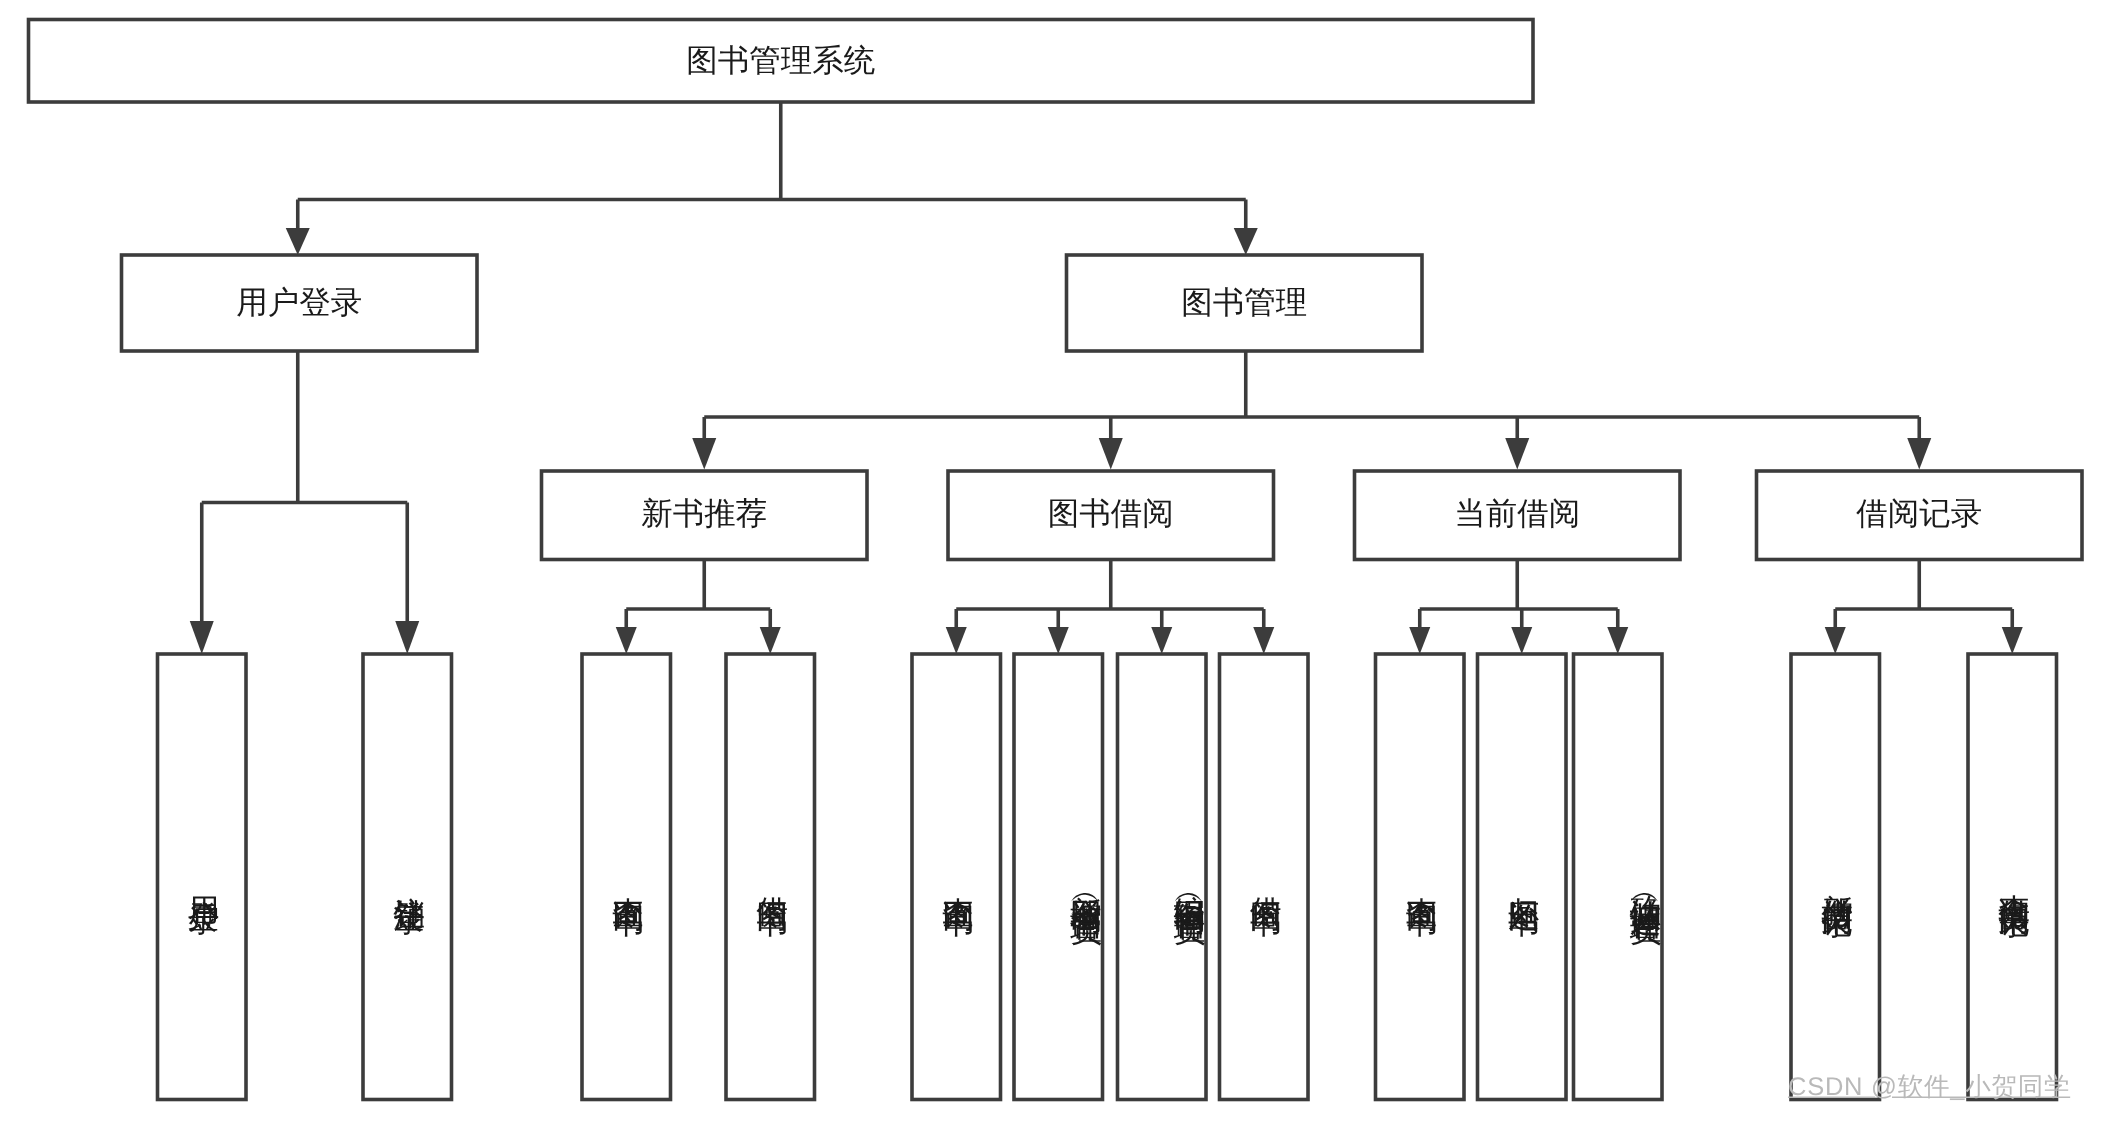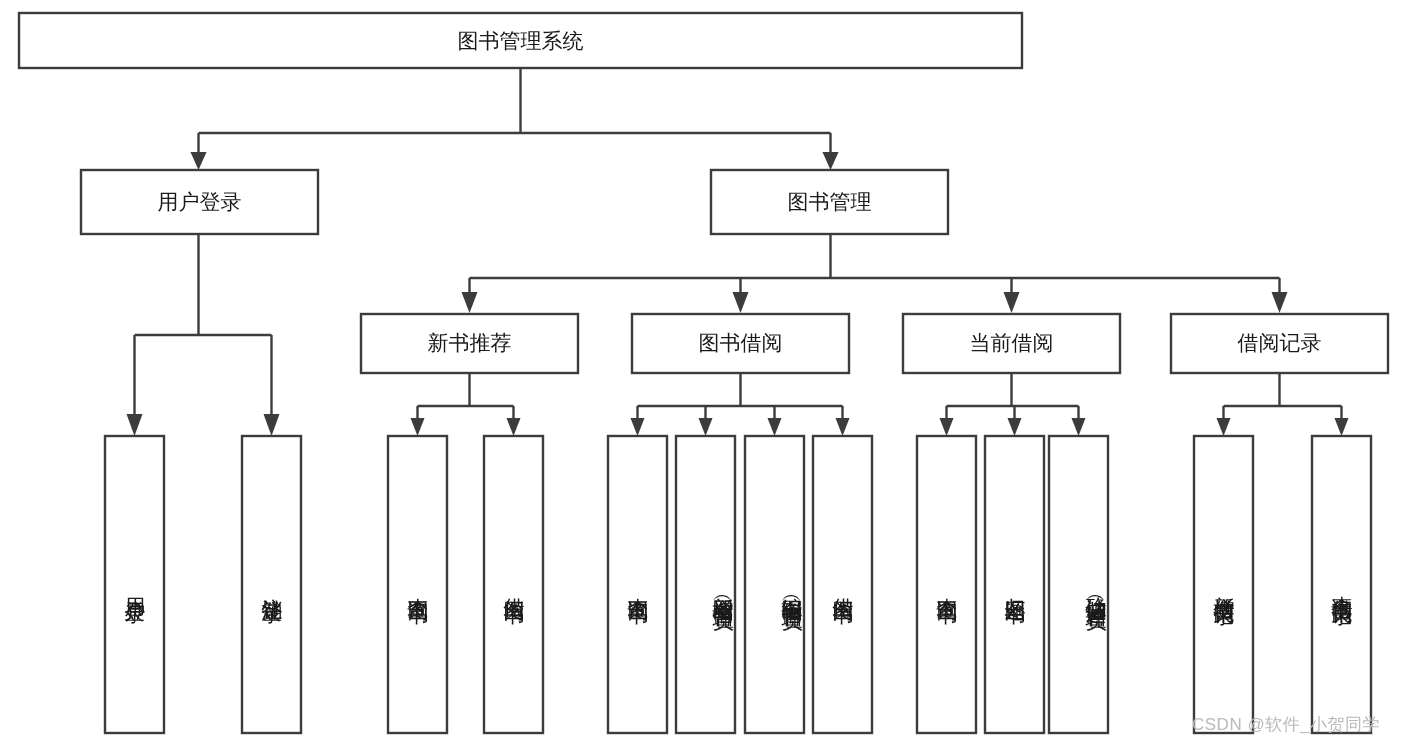--- a/index.html
+++ b/index.html
@@ -65,20 +65,21 @@
     justify-content: center;
     pointer-events: none;
   }
   .watermark {
     position: absolute;
     font-family: "Liberation Sans", "DejaVu Sans", sans-serif;
     font-size: 17px;
     color: #b9b9b9;
     white-space: nowrap;
     letter-spacing: 0.5px;
+    text-decoration: underline;
   }
 </style>
 </head>
 <body>
 
 <div id="diagram-root">
 
   <svg class="diagram-canvas" viewBox="0 0 1405 747">
     <defs></defs>
 

